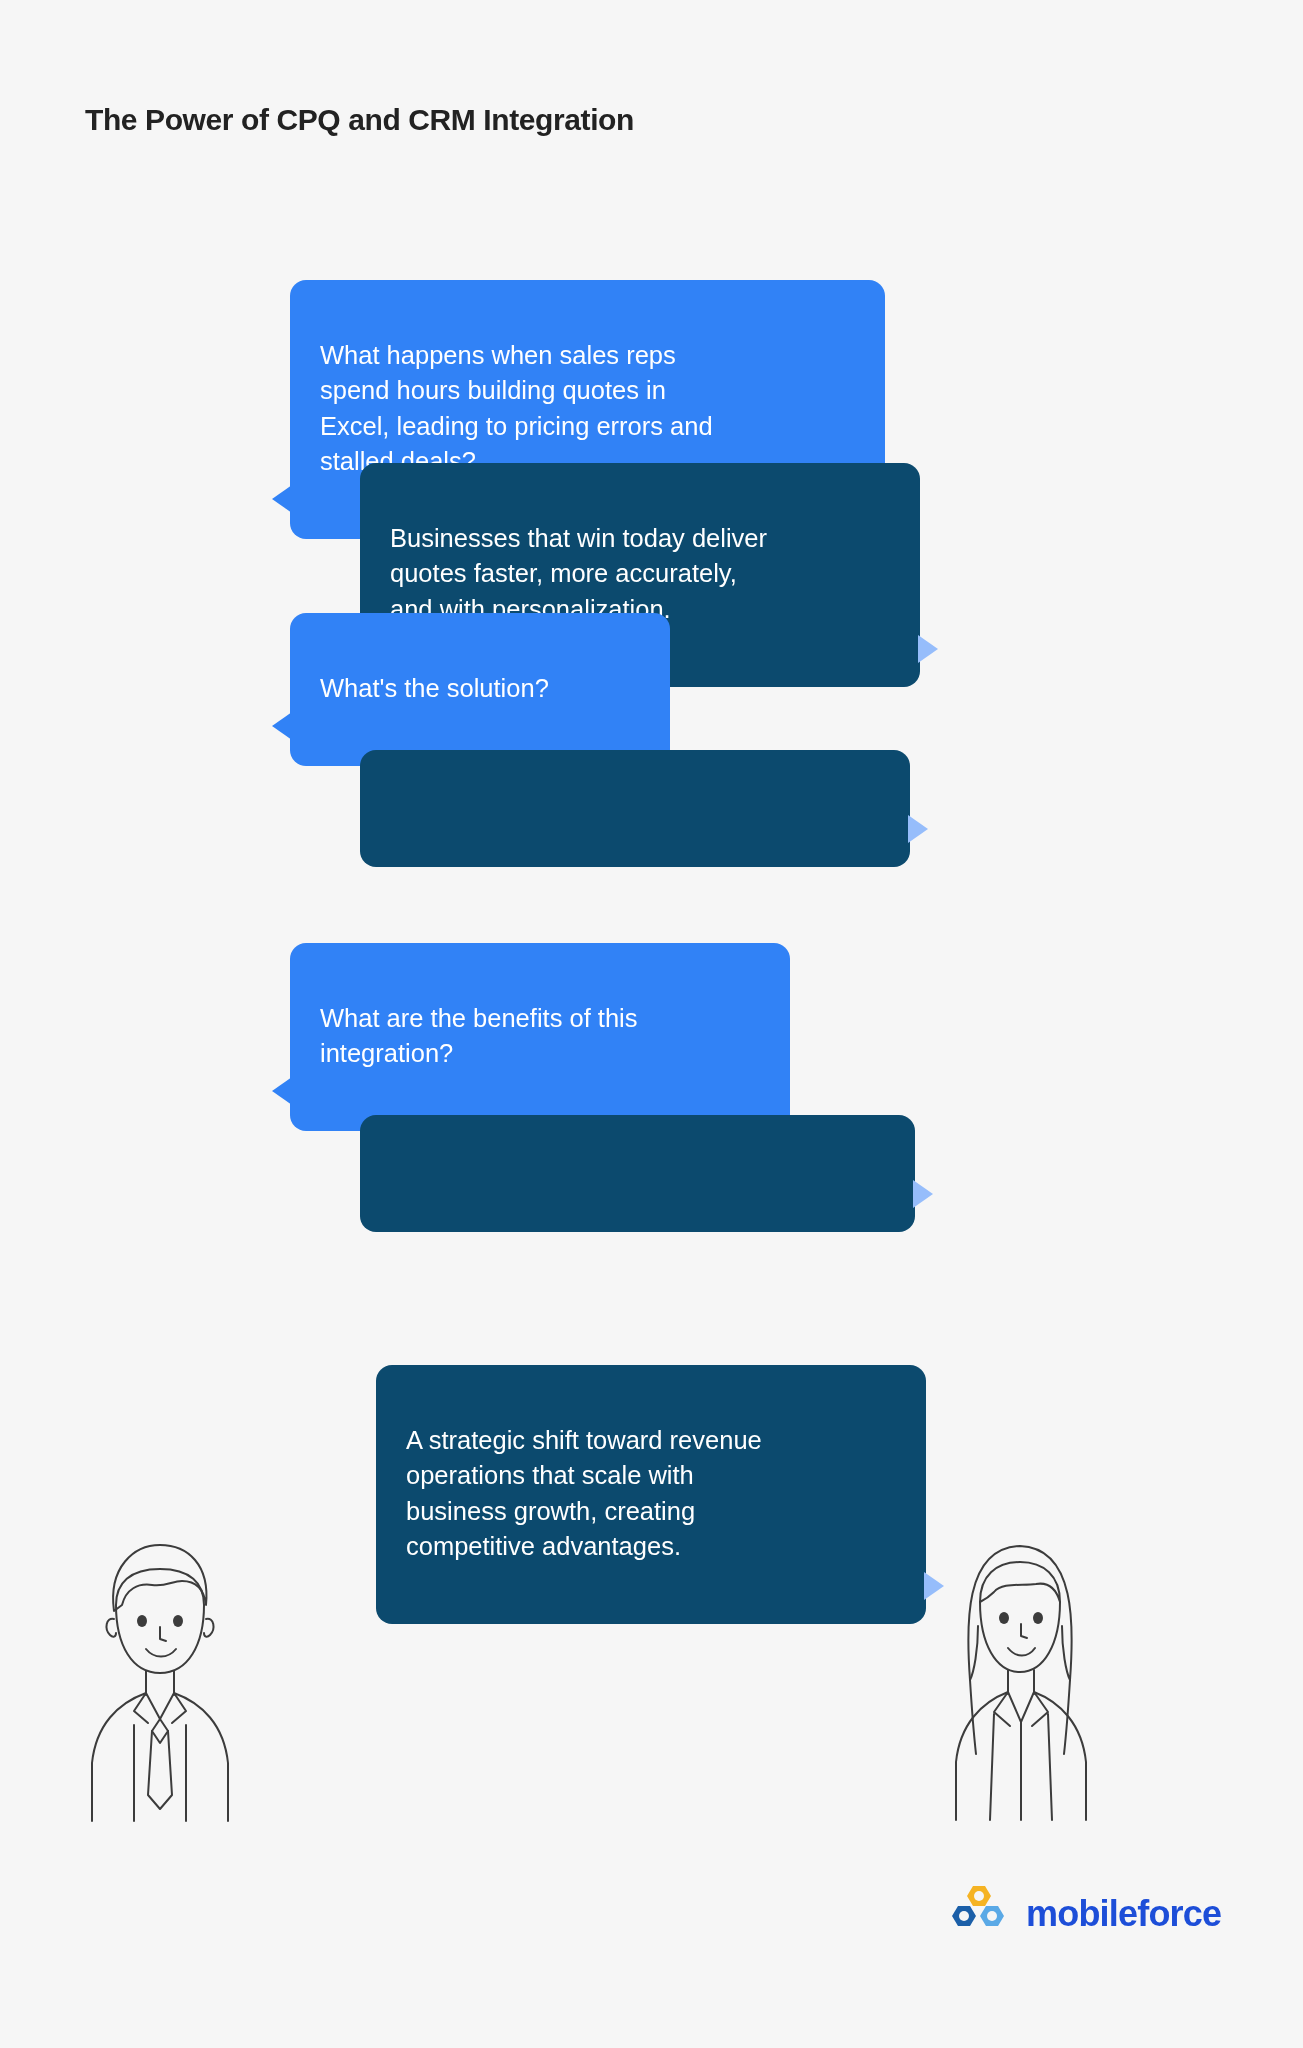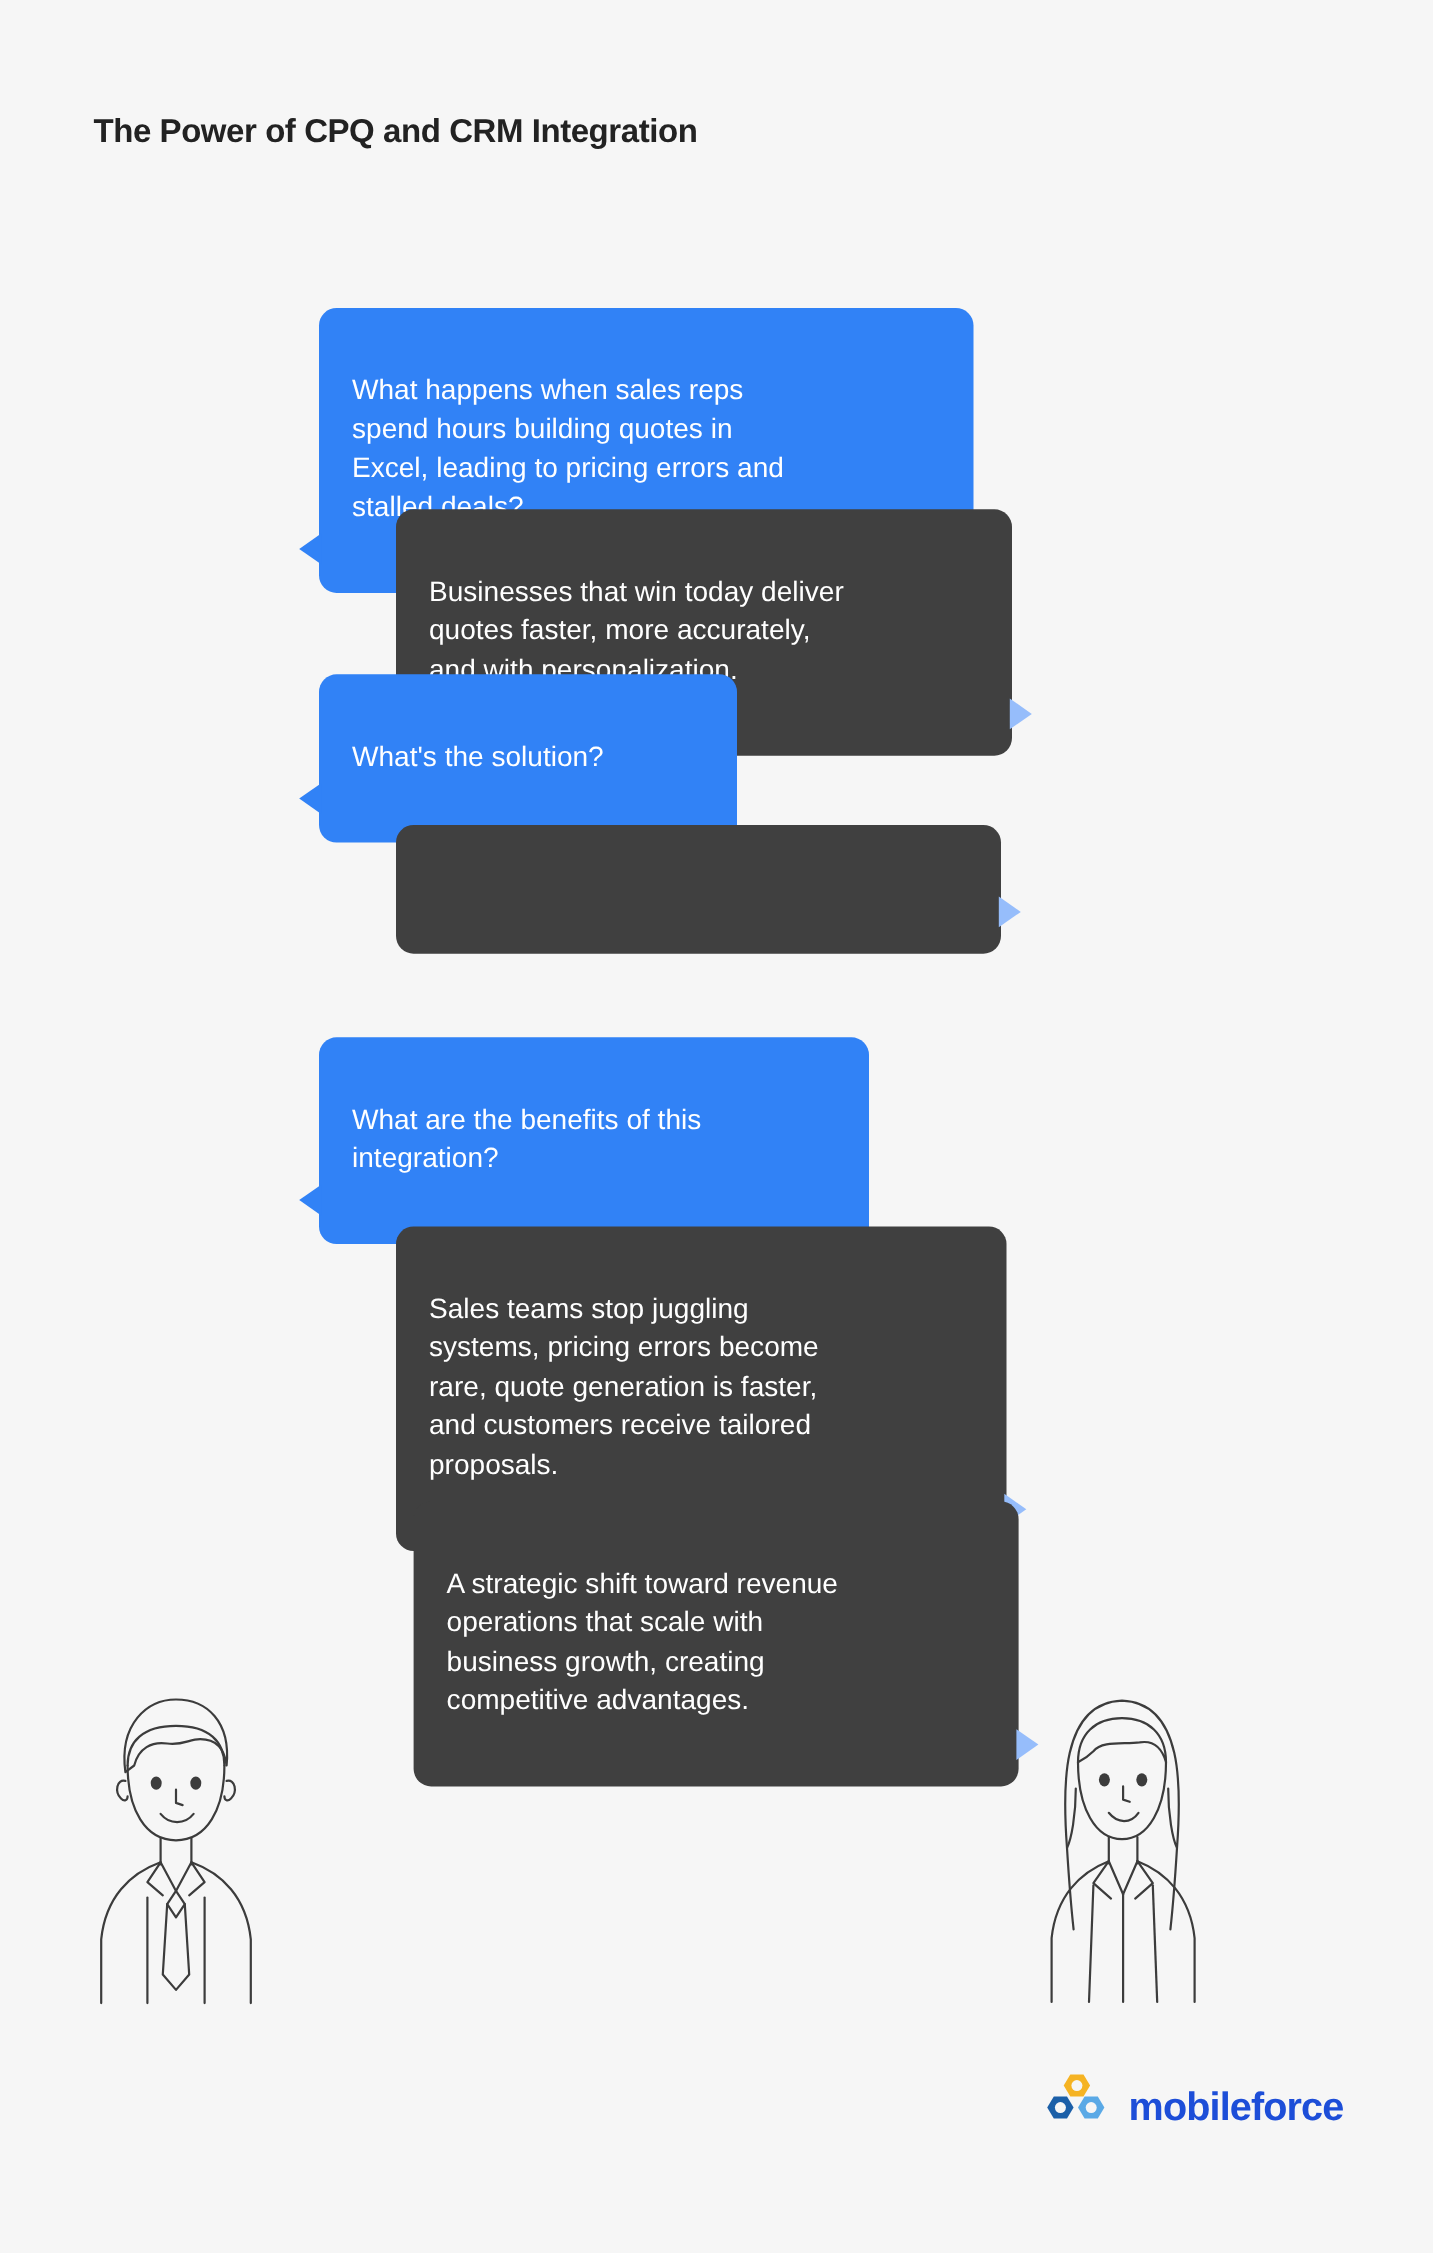--- a/index.html
+++ b/index.html
@@ -57,21 +57,21 @@
     color: #ffffff;
     white-space: pre-line;
   }
 
   .bubble.ask {
     background: #3182f6;
     left: 290px;
   }
 
   .bubble.ans {
-    background: #404040;
+    background: #0c4a6e;
     left: 360px;
   }
 
   
   .tail-left {
     position: absolute;
     left: -18px;
     bottom: 26px;
     width: 0;
     height: 0;
@@ -159,25 +159,20 @@
     <div class="row" style="height:150px;">
       <div class="bubble ask" style="top:0px; width:500px;">
         <span>What are the benefits of this
 integration?</span>
         <span class="tail-left"></span>
       </div>
     </div>
 
     <div class="row" style="height:250px;">
       <div class="bubble ans" style="top:22px; width:555px;">
-        <span>Sales teams stop juggling
-systems, pricing errors become
-rare, quote generation is faster,
-and customers receive tailored
-proposals.</span>
         <span class="tail-right"></span>
       </div>
     </div>
 
 
     <div class="row" style="height:220px;margin-left:16px;">
       <div class="bubble ans" style="top:22px; width:550px;">
         <span>A strategic shift toward revenue
 operations that scale with
 business growth, creating

